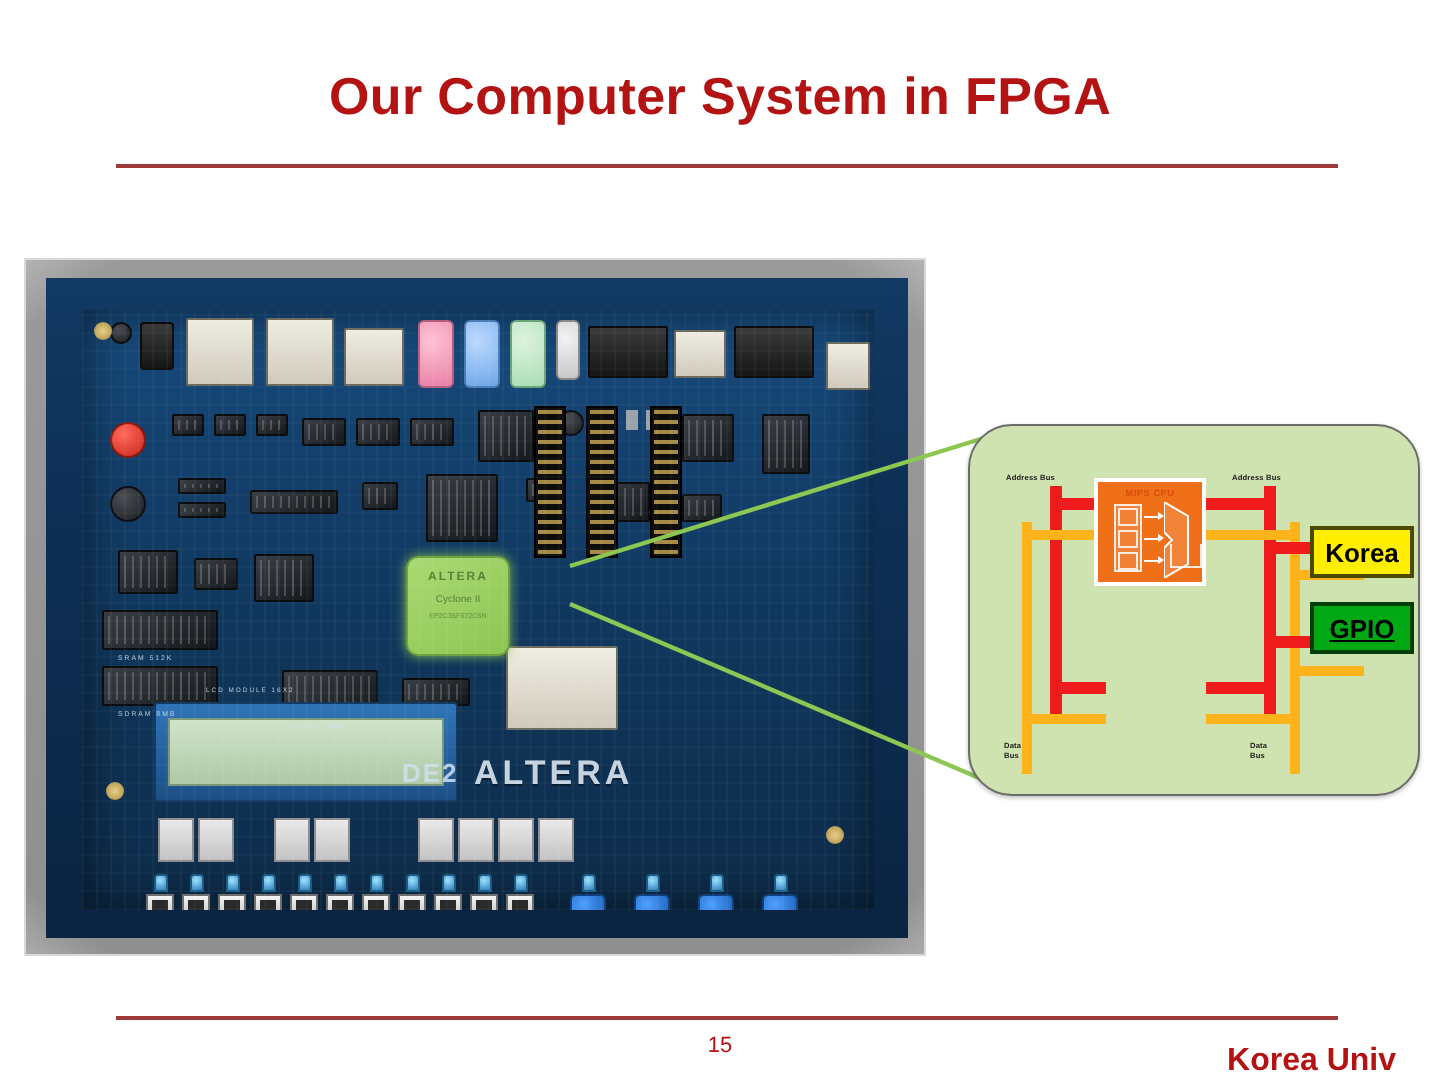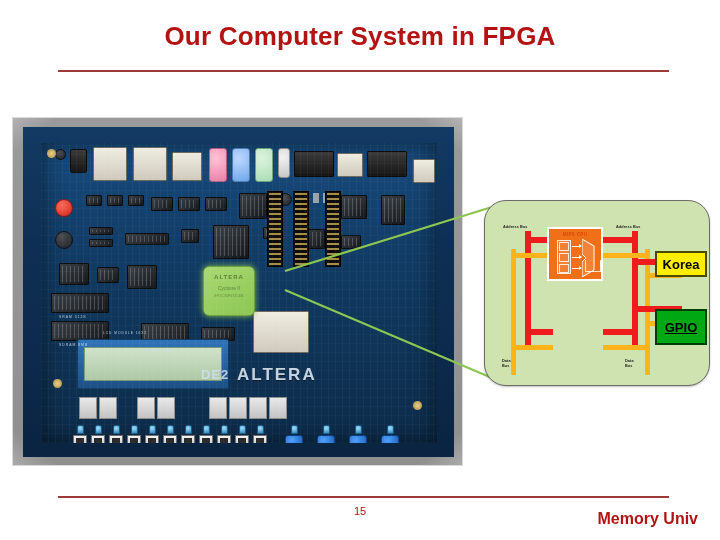--- a/index.html
+++ b/index.html
@@ -3,21 +3,21 @@
 <meta charset="utf-8">
 <style>
   html,body{margin:0;padding:0;}
   body{
     width:720px;height:540px;
     background:#ffffff;
     font-family:"Liberation Sans", sans-serif;
     overflow:hidden;
     position:relative;
   }
-  .slide{position:absolute;inset:0;}
+  .slide{position:absolute;inset:0;margin-top:12px;}
 
   
   #page-title{
     position:absolute;top:22px;left:0;width:720px;
     text-align:center;
     font-size:26px;font-weight:bold;
     color:#B31313;
     letter-spacing:.2px;
     line-height:1.1;
   }
@@ -360,31 +360,31 @@
       <div class="dp-arrow" style="left:23px;top:39px;width:9px;"></div>
       <svg style="position:absolute;left:33px;top:10px;width:18px;height:38px;" viewBox="0 0 18 38">
         <polygon points="0,0 12,7 12,31 0,38 0,23 4,19 0,15" fill="rgba(255,255,255,.14)" stroke="#ffffff" stroke-width="1"></polygon>
       </svg>
       <div class="dp" style="left:36px;top:31px;width:16px;height:12px;border-top:none;"></div>
     </div>
 
 
     <div class="periph" id="timer-box" style="left:170px;top:50px;width:52px;height:26px;">Korea</div>
 
-    <div class="periph" id="gpio-box" style="left:170px;top:108px;width:52px;height:36px;text-decoration:underline;">GPIO</div>
+    <div class="periph" id="gpio-box" style="left:170px;top:88px;width:52px;height:26px;text-decoration:underline;">GPIO</div>
 
     <div class="bus-label" style="left:18px;top:24px;">Address Bus</div>
     <div class="bus-label" style="left:131px;top:24px;">Address Bus</div>
     <div class="bus-label" style="left:17px;top:158px;">
       <span>Data</span><br>
       <span>Bus</span>
     </div>
     <div class="bus-label" style="left:140px;top:158px;">
       <span>Data</span><br>
       <span>Bus</span>
     </div>
   </div>
 
   <div id="footer-rule"></div>
   <div id="page-number">15</div>
-  <div id="org-name">Memory Univ</div>
+  <div id="org-name">Korea Univ</div>
 
 </div>
 
 </body></html>

